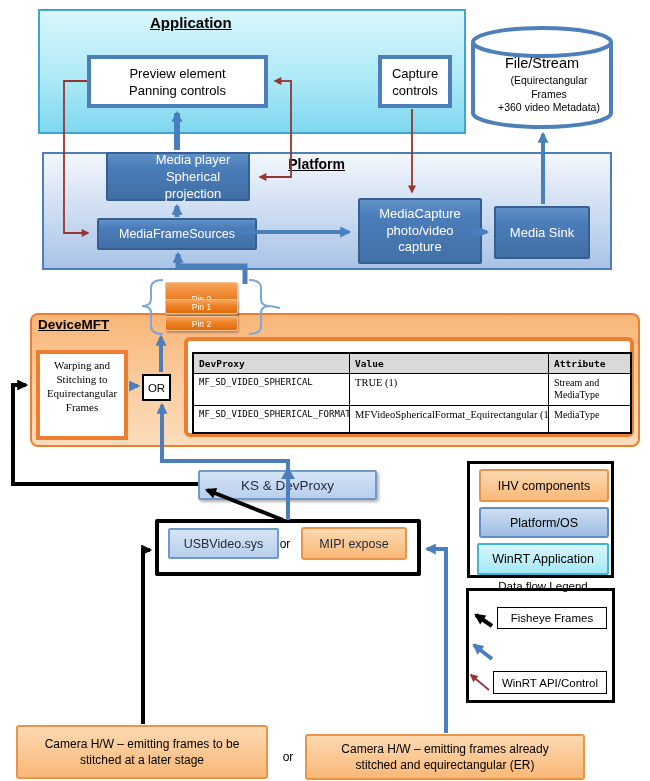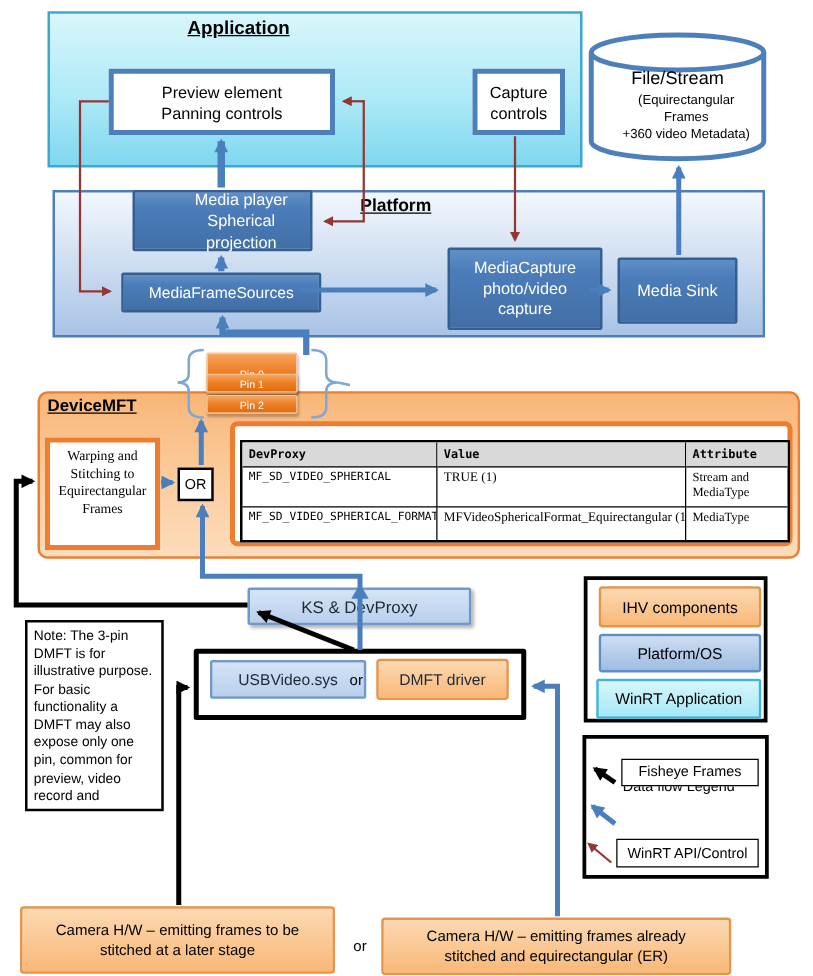--- a/index.html
+++ b/index.html
@@ -121,36 +121,34 @@
 MediaType</div>
 
     <div class="cell mono last-row">MF_SD_VIDEO_SPHERICAL_FORMAT</div>
     <div class="cell serif last-row" style="white-space:nowrap;">MFVideoSphericalFormat_Equirectangular (1)</div>
     <div class="cell serif last-col last-row" style="font-size:10px;">MediaType</div>
   </div>
 
   <div class="abs z3 ltbluebox ctr" style="left:198px;top:470px;width:179px;height:30px;font-size:13.5px;color:#1f2937;
               box-shadow:2px 2px 3px rgba(0,0,0,.3);">KS &amp; DevProxy</div>
 
-  <div class="abs z3" style="left:20px;top:496px;width:111px;height:153px;background:#fff;border:2px solid #000;
-              font-size:11px;line-height:14.2px;padding:4px 5px;">Note: The 3-pin DMFT is for illustrative purpose. For basic functionality a DMFT may also expose only one pin, common for preview, video record and</div>
 
   <div class="abs z3" style="left:155px;top:519px;width:266px;height:57px;background:#fff;border:4px solid #000;border-radius:2px;"></div>
-  <div class="abs z3 ltbluebox ctr" style="left:168px;top:528px;width:125px;height:31px;font-size:12.5px;color:#1f2937;">USBVideo.sys</div>
+  <div class="abs z3 ltbluebox ctr" style="left:168px;top:528px;width:111px;height:31px;font-size:12.5px;color:#1f2937;">USBVideo.sys</div>
   <div class="abs z3 ctr" style="left:272px;top:535px;width:26px;height:18px;font-size:12px;">or</div>
-  <div class="abs z3 orangebox ctr" style="left:301px;top:527px;width:106px;height:33px;font-size:12.5px;color:#1f2937;">DMFT driver</div>
+  <div class="abs z3 orangebox ctr" style="left:301px;top:527px;width:106px;height:33px;font-size:12.5px;color:#1f2937;">MIPI expose</div>
 
   <div class="abs z3" style="left:467px;top:461px;width:147px;height:117px;border:3px solid #000;background:#fff;"></div>
   <div class="abs z3 orangebox ctr" style="left:479px;top:469px;width:130px;height:33px;font-size:12.5px;">IHV components</div>
   <div class="abs z3 ctr" style="left:479px;top:507px;width:130px;height:31px;font-size:12.5px;border:2px solid #5e8ec4;border-radius:3px;
               background:linear-gradient(180deg,#cfdef2 0%,#9dbde2 100%);">Platform/OS</div>
   <div class="abs z3 cyanbox ctr" style="left:477px;top:543px;width:132px;height:32px;font-size:12.5px;">WinRT Application</div>
 
   <div class="abs z3" style="left:466px;top:588px;width:149px;height:115px;border:3px solid #000;background:#fff;"></div>
-  <div class="abs z3" style="left:478px;top:624px;width:130px;text-align:center;font-size:11.5px;">Data flow Legend</div>
+  <div class="abs z3" style="left:478px;top:580px;width:130px;text-align:center;font-size:11.5px;">Data flow Legend</div>
   <div class="abs z3 legend-item-box ctr" style="left:497px;top:607px;width:110px;height:22px;font-size:11.5px;">Fisheye Frames</div>
   <div class="abs z3 legend-item-box ctr" style="left:493px;top:671px;width:114px;height:23px;font-size:11.5px;">WinRT API/Control</div>
 
   <div class="abs z3 orangebox ctr pre" style="left:16px;top:725px;width:252px;height:54px;font-size:12px;line-height:16px;">Camera H/W – emitting  frames to be
 stitched  at a later stage</div>
   <div class="abs z3 ctr" style="left:275px;top:748px;width:26px;height:18px;font-size:12px;">or</div>
   <div class="abs z3 orangebox ctr pre" style="left:305px;top:734px;width:280px;height:46px;font-size:12px;line-height:16px;">Camera H/W – emitting  frames already
 stitched  and equirectangular  (ER)</div>
 
   <svg class="z4" width="650" height="781">

